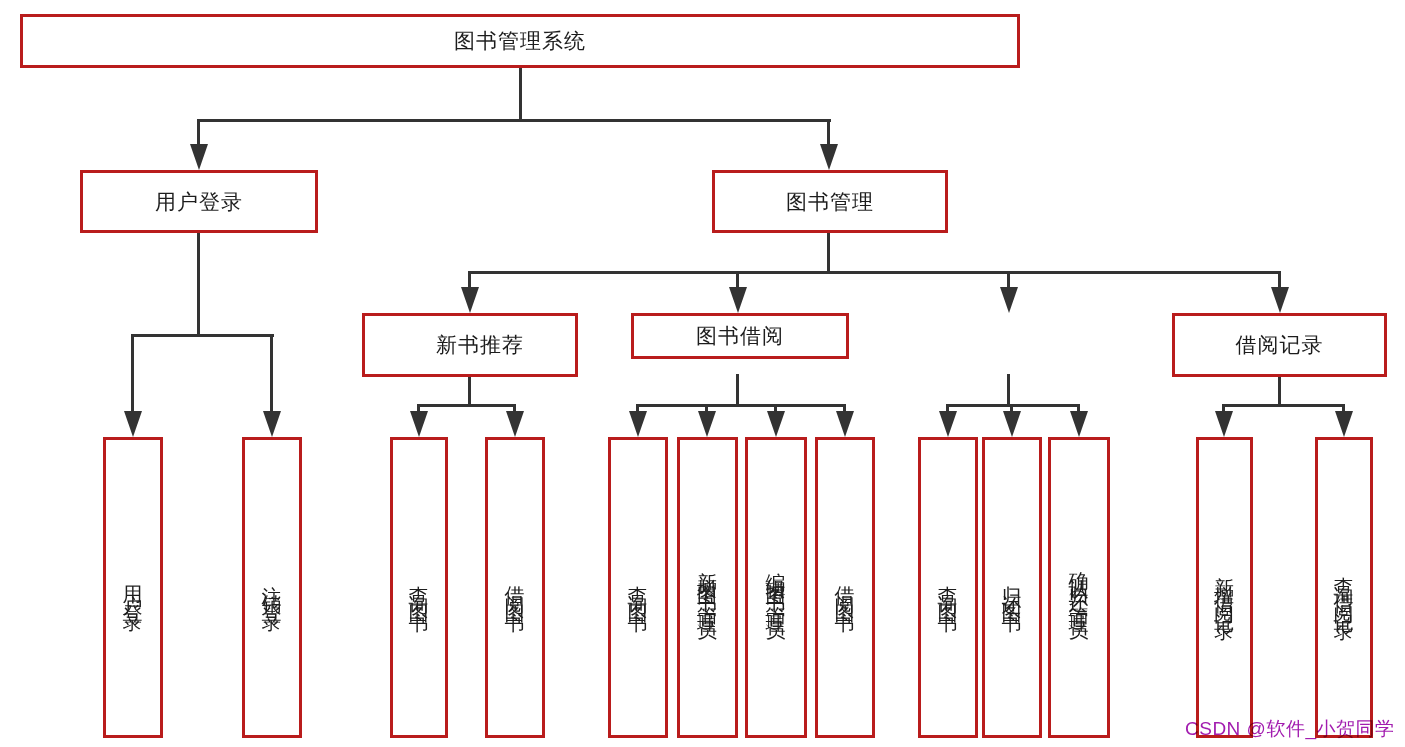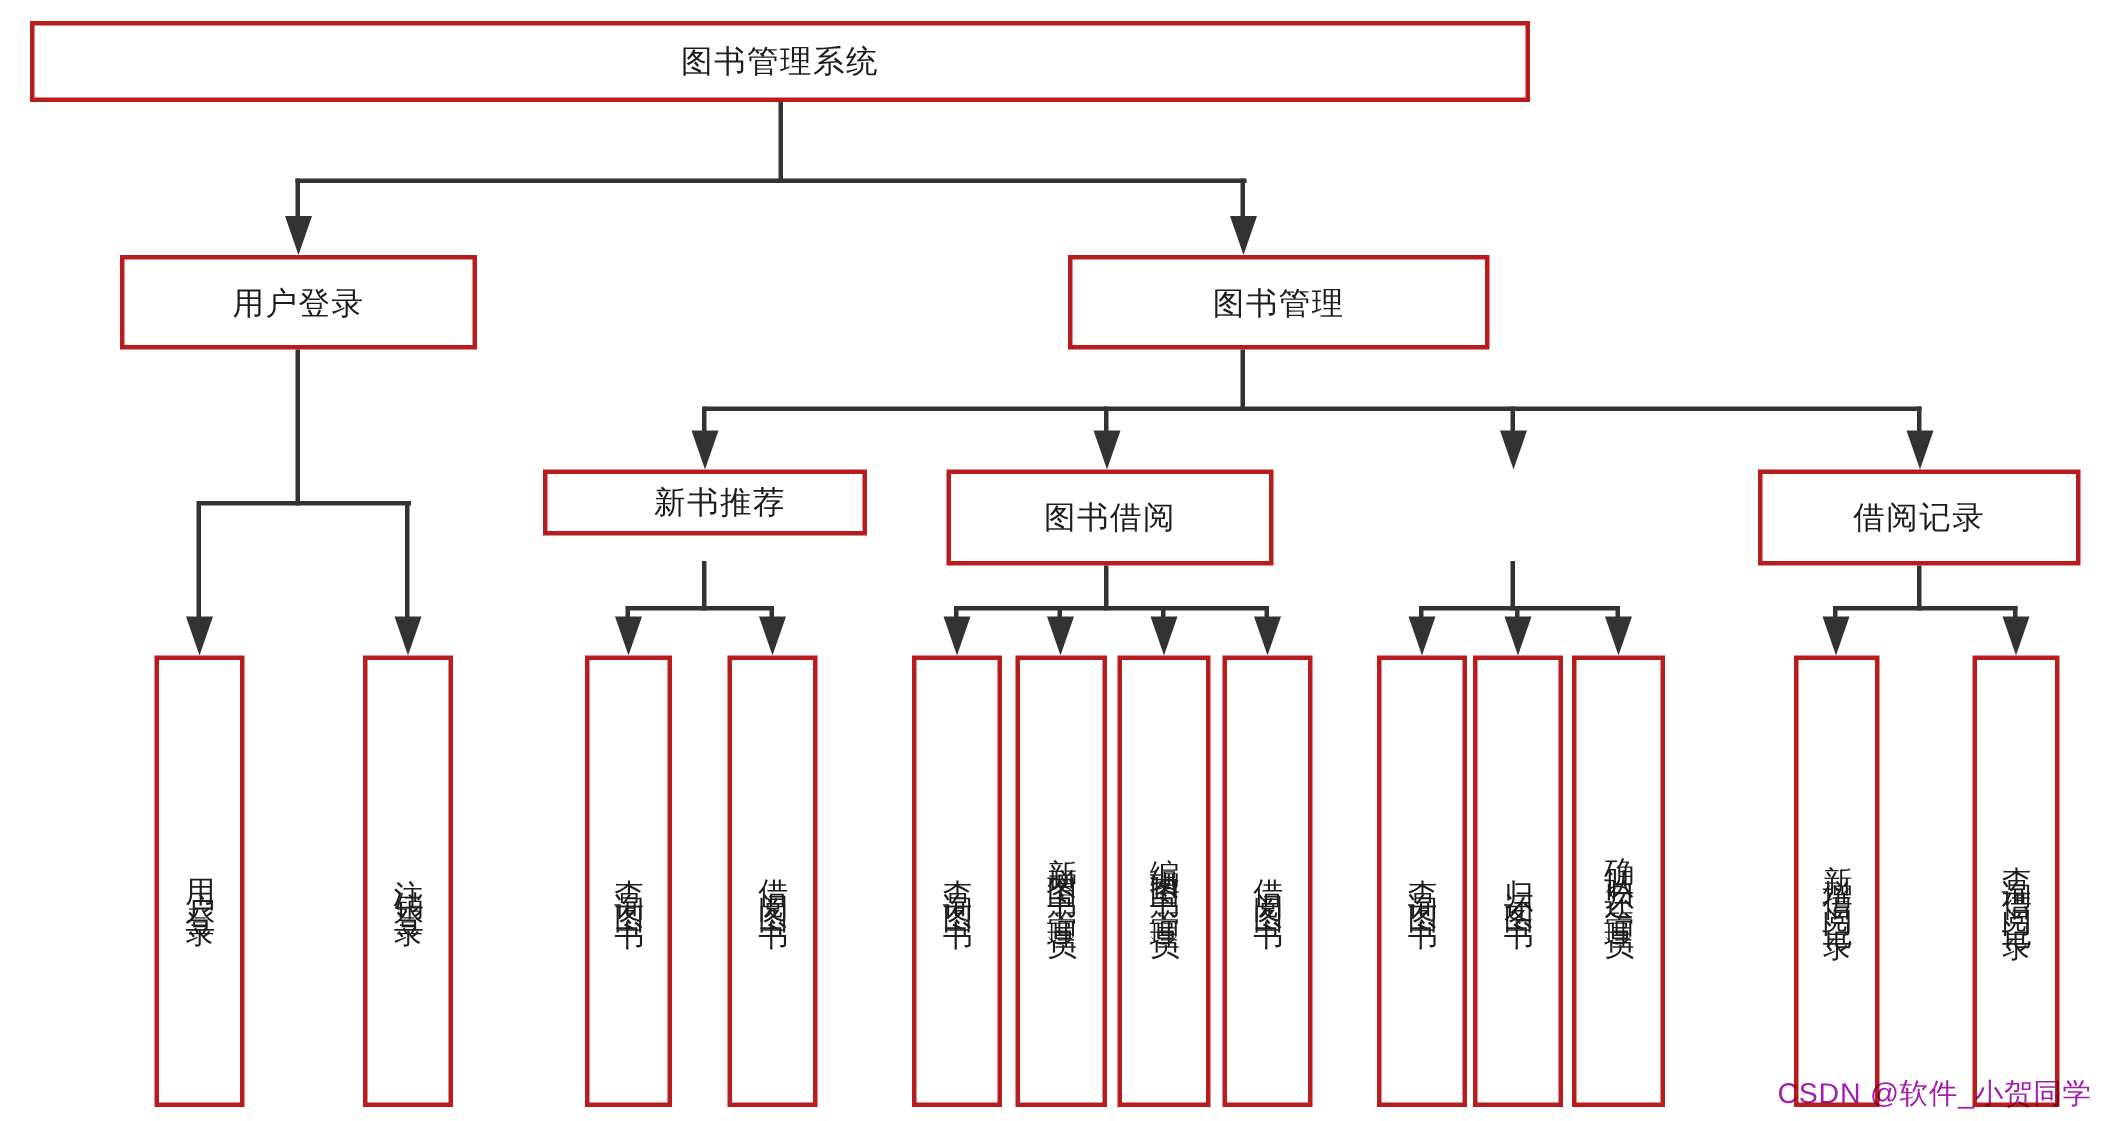--- a/index.html
+++ b/index.html
@@ -135,24 +135,24 @@
   <div class="vline" style="left:1278px; top:374px; height:33px;"></div>
   <div class="hline" style="left:1223px; top:404px; width:122px;"></div>
   <div class="vline" style="left:1222px; top:404px; height:11px;"></div>
   <div class="arrowhead" style="left:1215px; top:411px;"></div>
   <div class="vline" style="left:1342px; top:404px; height:11px;"></div>
   <div class="arrowhead" style="left:1335px; top:411px;"></div>
 
   <div class="box" style="left:20px; top:14px; width:1000px; height:54px;">图书管理系统</div>
 
   <div class="box" style="left:80px; top:170px; width:238px; height:63px;">用户登录</div>
-  <div class="box" style="left:712px; top:170px; width:281px; height:63px;">图书管理</div>
+  <div class="box" style="left:712px; top:170px; width:236px; height:63px;">图书管理</div>
 
-  <div class="box" style="left:362px; top:313px; width:216px; height:44px;padding-left:20px;">新书推荐</div>
-  <div class="box" style="left:631px; top:313px; width:218px; height:64px;">图书借阅</div>
+  <div class="box" style="left:362px; top:313px; width:216px; height:64px;padding-left:20px;">新书推荐</div>
+  <div class="box" style="left:631px; top:313px; width:218px; height:46px;">图书借阅</div>
   <div class="box" style="left:1172px; top:313px; width:215px; height:64px;">借阅记录</div>
 
   <div class="box" style="left:103px; top:437px; width:60px; height:301px;">
     <span class="vtext">用户登录</span>
   </div>
   <div class="box" style="left:242px; top:437px; width:60px; height:301px;">
     <span class="vtext">注销登录</span>
   </div>
 
   <div class="box" style="left:390px; top:437px; width:58px; height:301px;">

